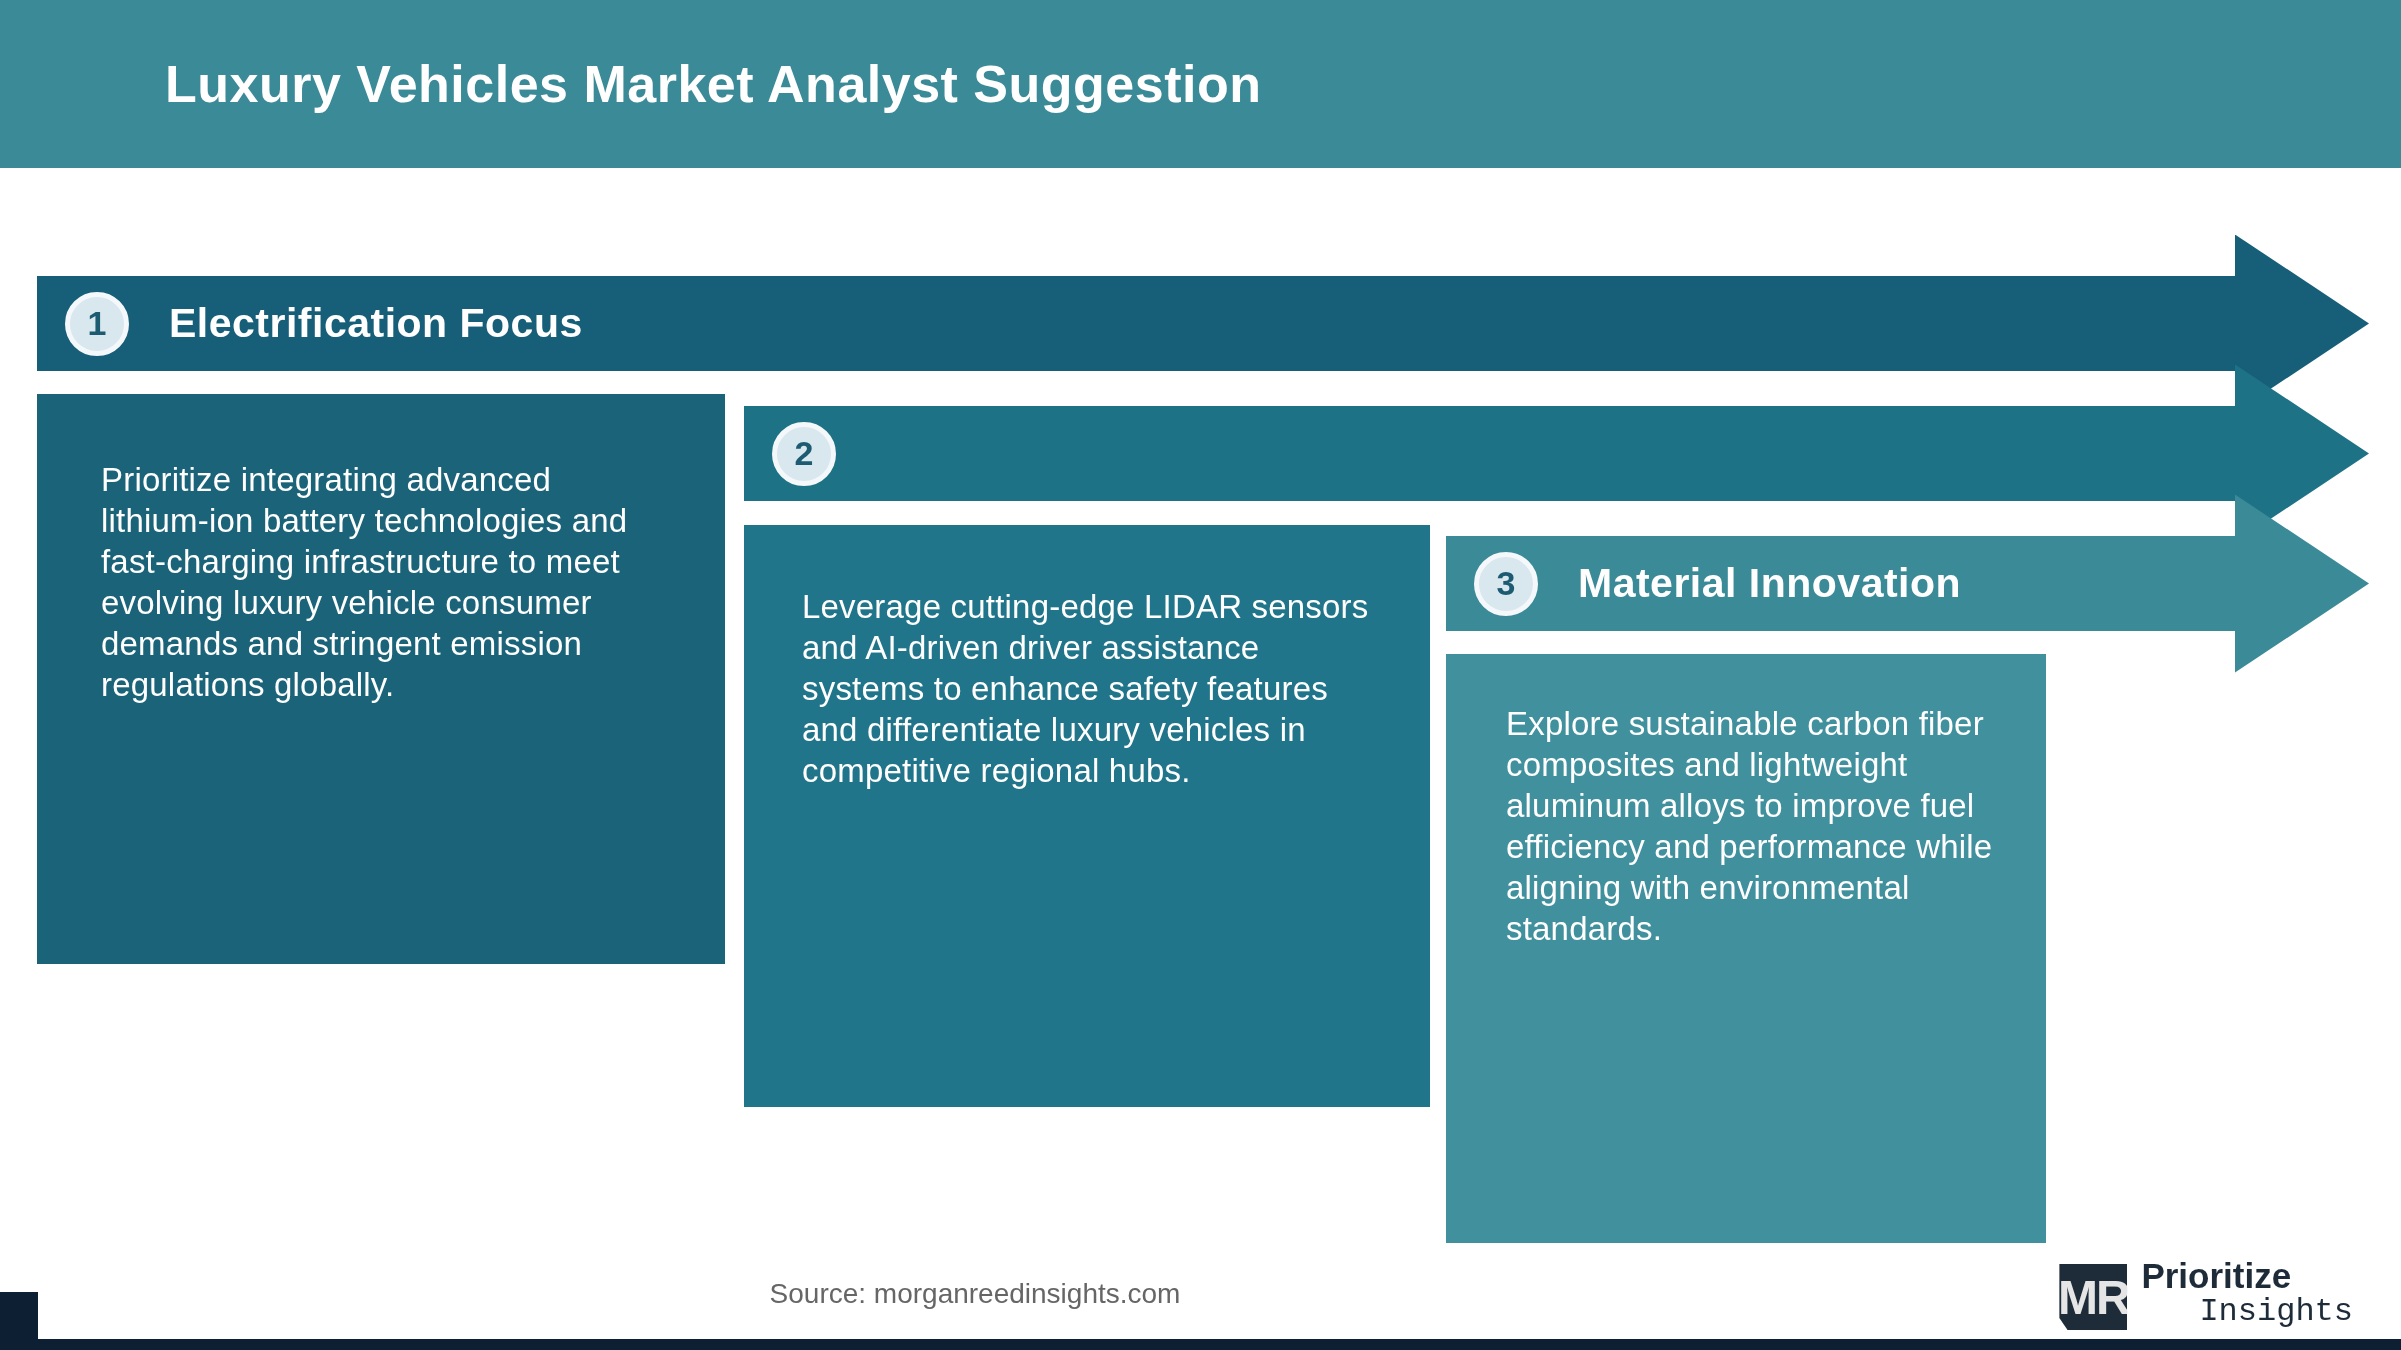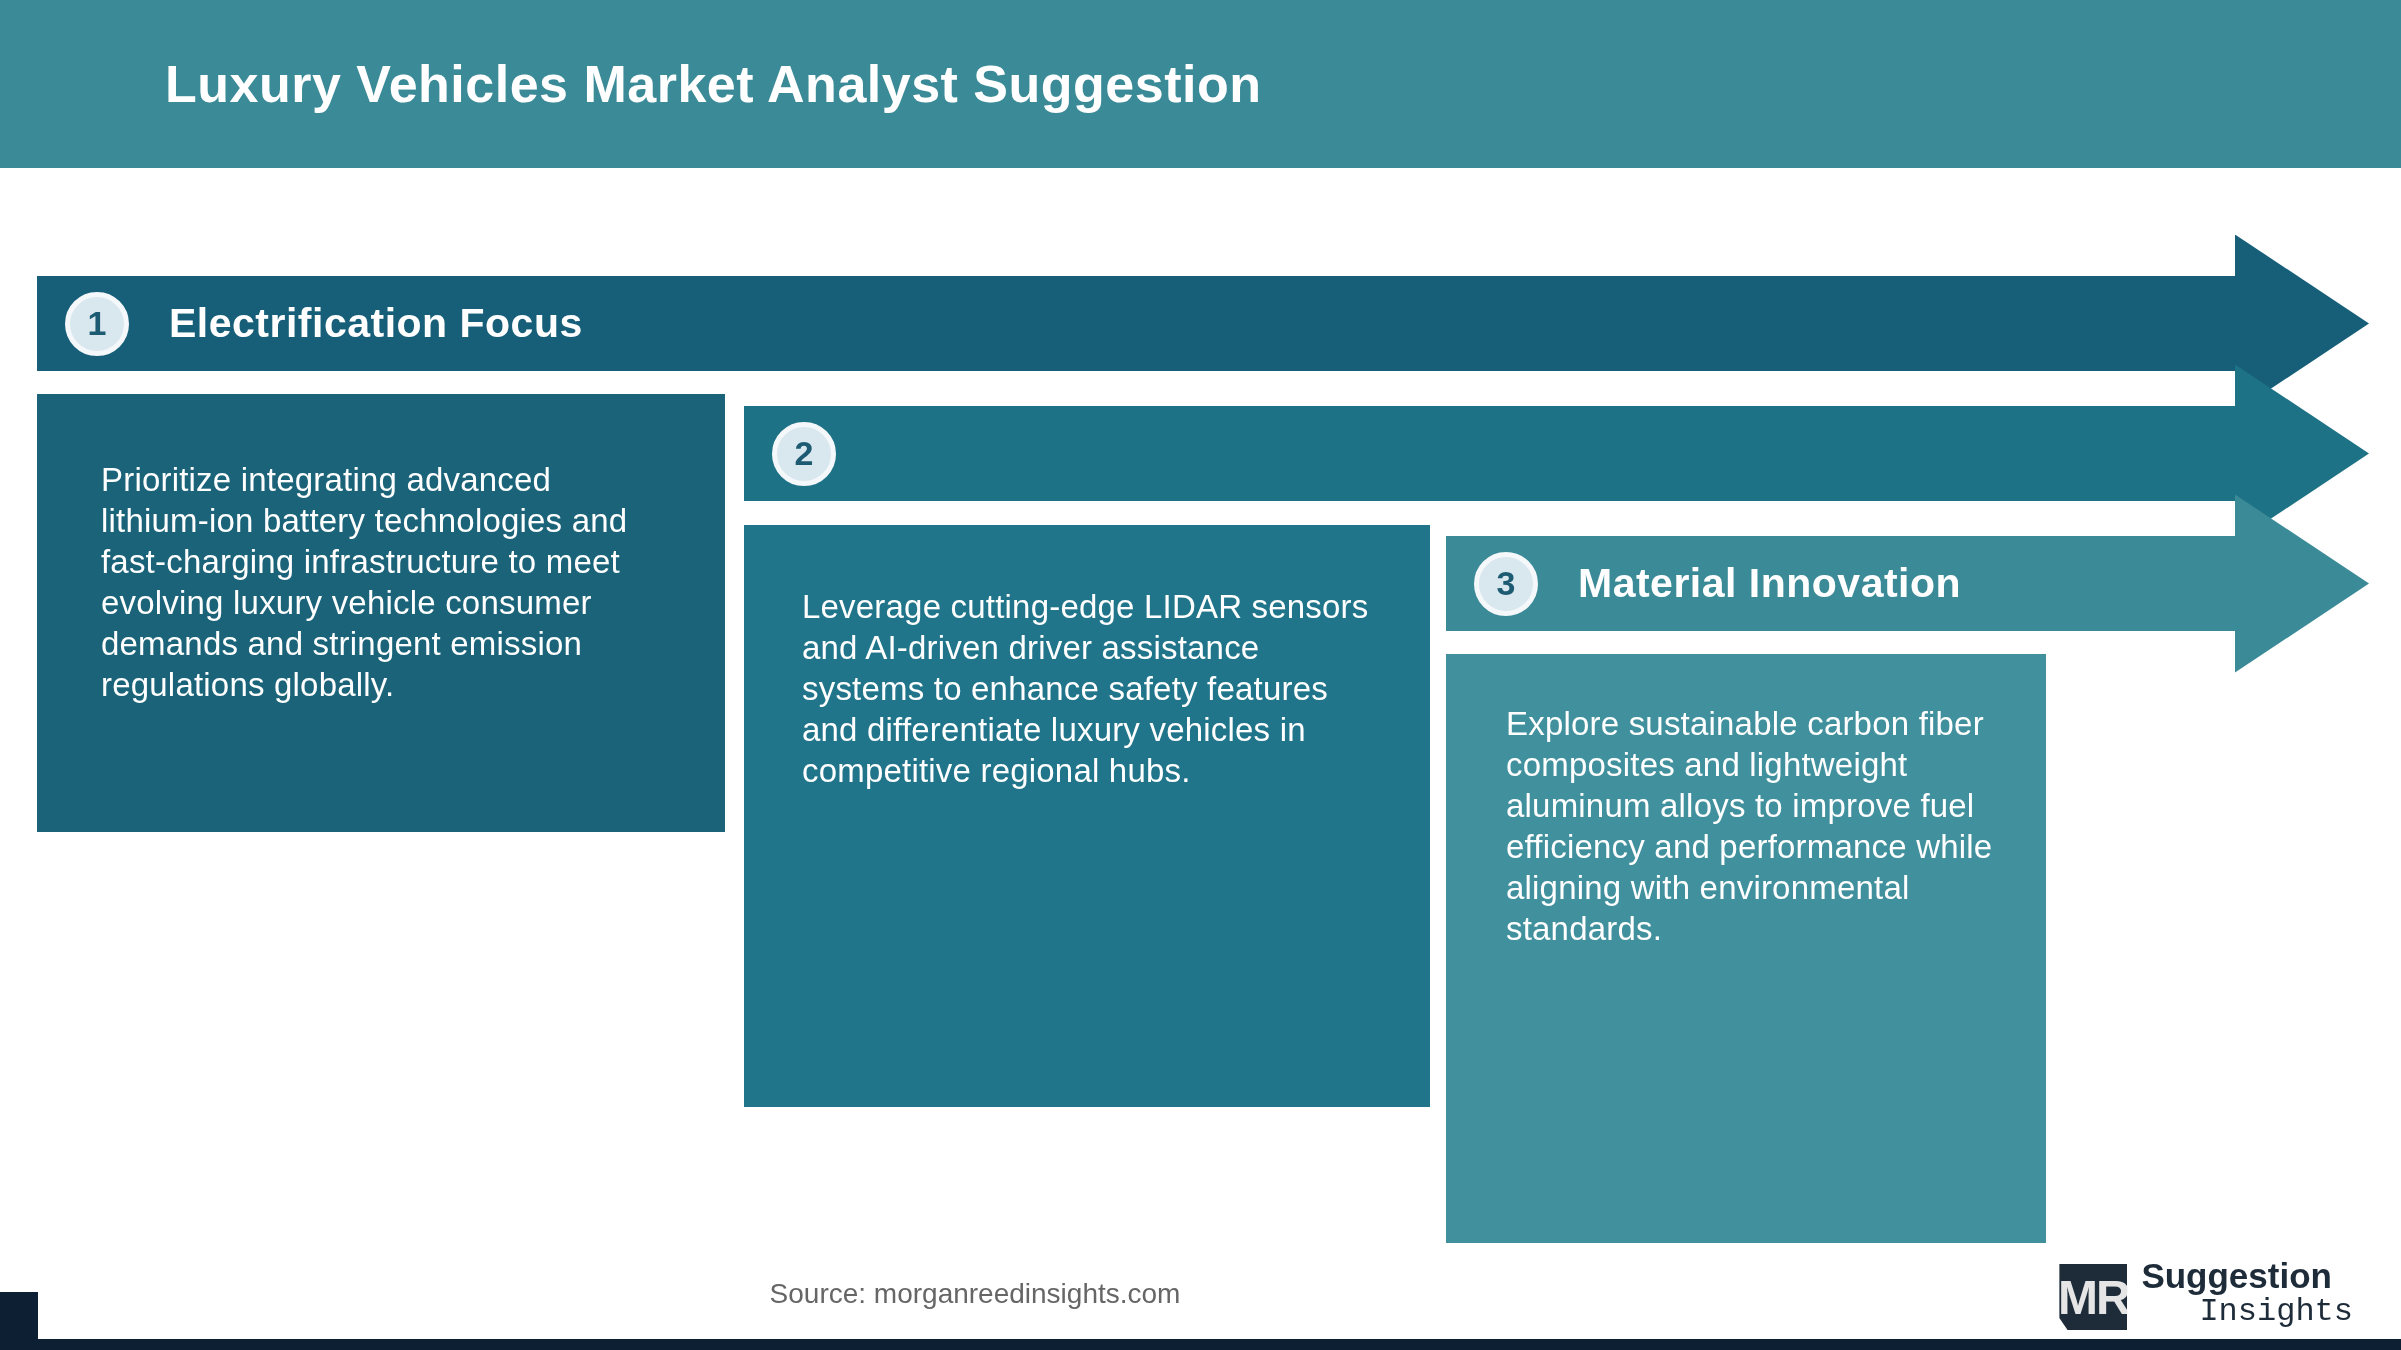--- a/index.html
+++ b/index.html
@@ -48,21 +48,21 @@
   .band3 { left:1446px; top:536px; width:791px; background:#3b8a97; }
   .band3 .head { background:#3b8a97; }
 
   
   .box {
     position:absolute; box-sizing:border-box; color:#ffffff;
   }
   .box p {
     margin:0; font-size:33px; line-height:1.24; letter-spacing:0.2px;
   }
-  .box1 { left:37px;  top:394px; width:688px; height:438px; background:#1b6379; padding:66px 60px 0 64px; }
+  .box1 { left:37px;  top:394px; width:688px; height:570px; background:#1b6379; padding:66px 60px 0 64px; }
   .box2 { left:744px; top:525px; width:686px; height:582px; background:#21758a; padding:62px 52px 16px 58px; }
   .box3 { left:1446px; top:654px; width:600px; height:589px; background:#40909d; padding:50px 44px 0 60px; }
 
   
   .source {
     position:absolute; left:0; top:1278px; width:1950px;
     text-align:center; color:#666666; font-size:28px;
   }
   .logo {
     position:absolute; right:48px; top:1256px;
@@ -123,21 +123,21 @@
 
   <div class="box box3">
     <p>Explore sustainable carbon fiber composites and lightweight aluminum alloys to improve fuel efficiency and performance while aligning with environmental standards.</p>
   </div>
 
   <div class="source">Source: morganreedinsights.com</div>
 
   <div class="logo">
     <div class="monogram">MR</div>
     <div class="logo-text">
-      <div class="logo-name">Suggestion</div>
+      <div class="logo-name">Prioritize</div>
       <div class="logo-sub">Insights</div>
     </div>
   </div>
 
   <div class="bottom-notch"></div>
   <div class="bottom-bar"></div>
 
 </div>
 
 </body></html>

